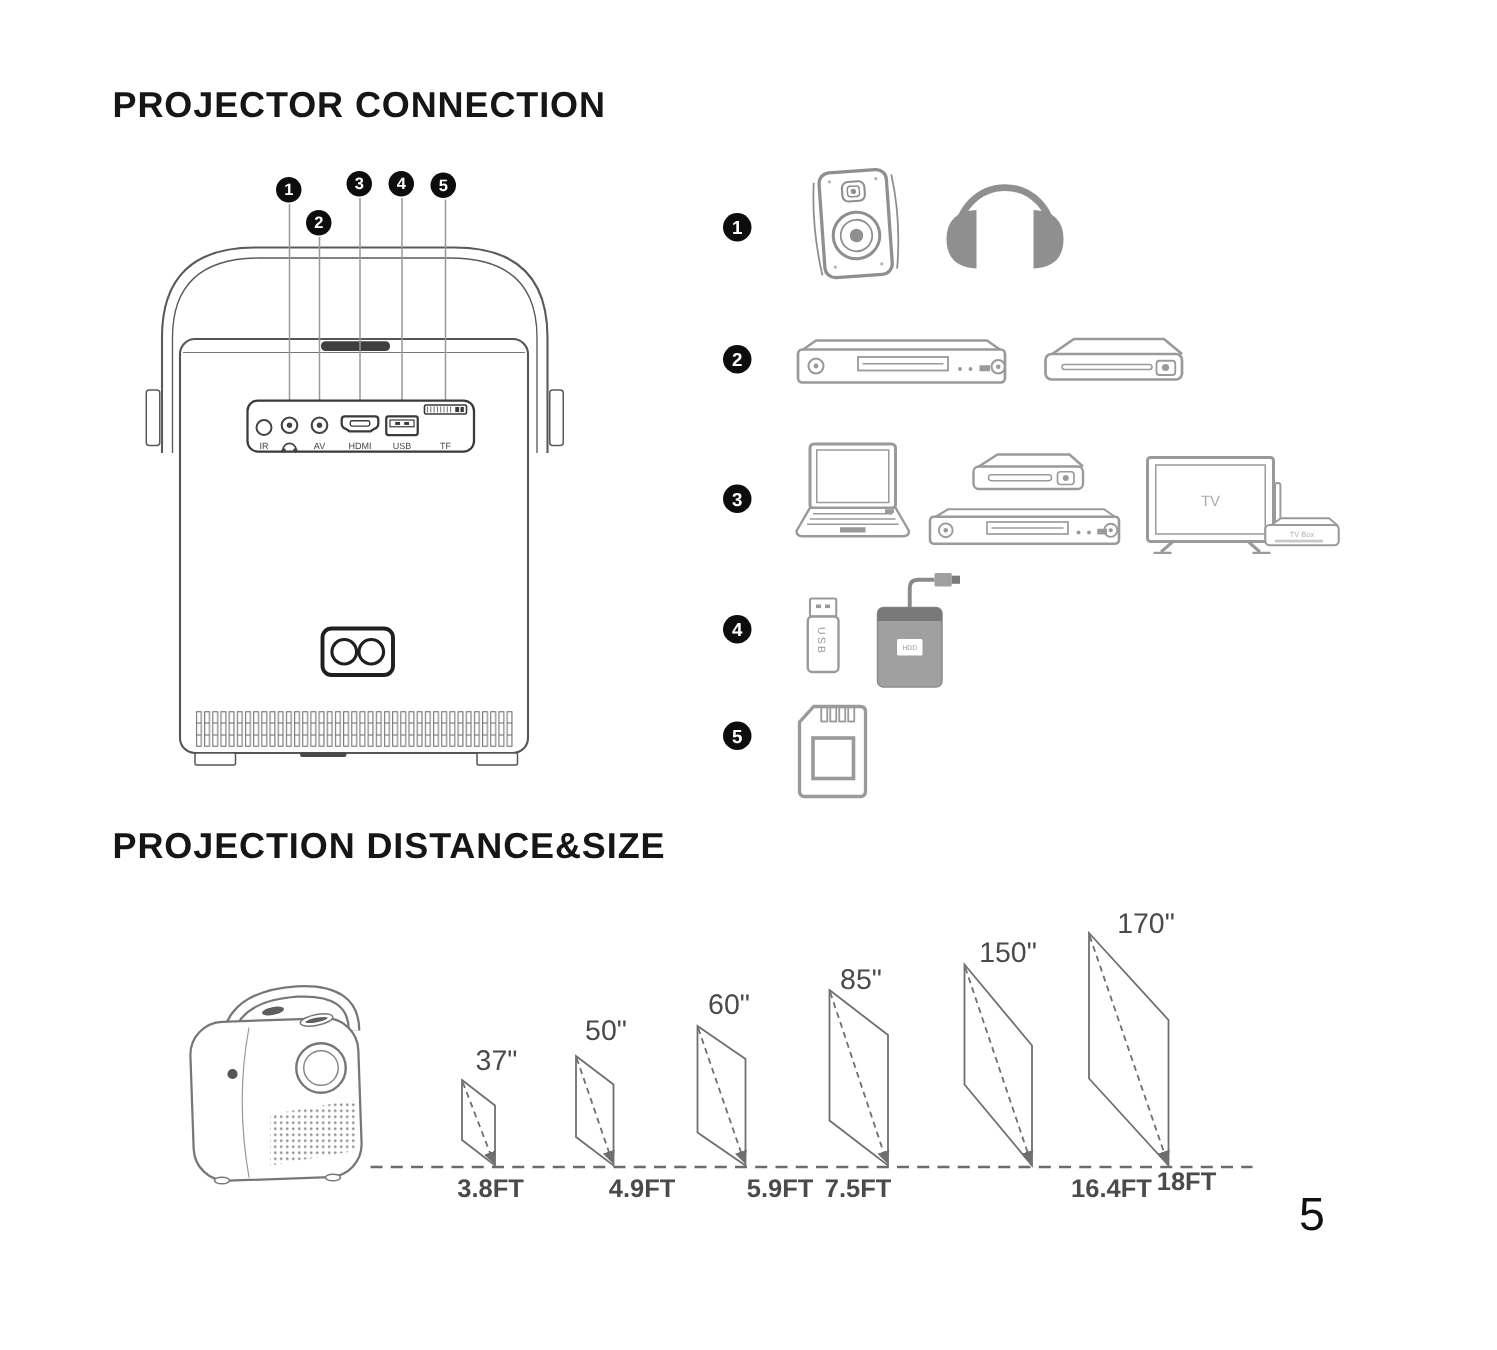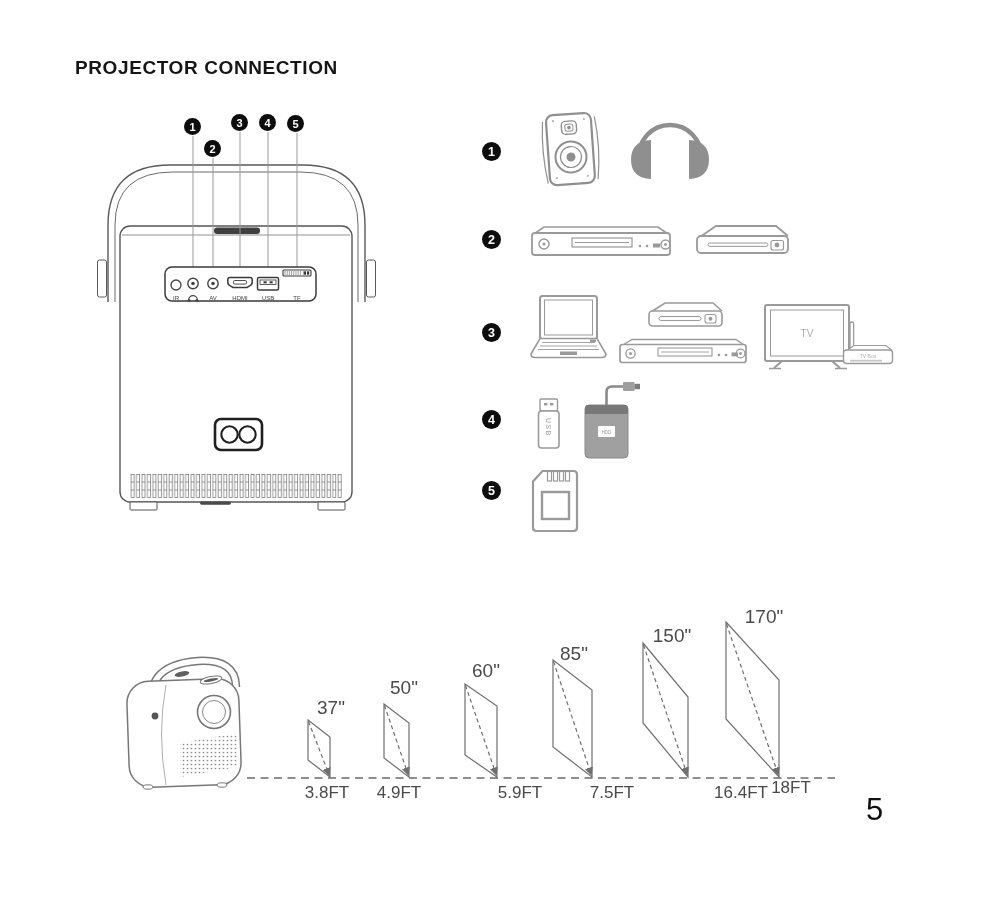--- a/index.html
+++ b/index.html
@@ -1,34 +1,35 @@
 <!DOCTYPE html>
 <html><head>
 <meta charset="utf-8">
 <style>
   html,body{margin:0;padding:0;background:#fff;}
   .page{position:relative;width:998px;height:900px;background:#ffffff;overflow:hidden;
         font-family:"Liberation Sans",sans-serif;}
-  .title{position:absolute;font-size:19px;font-weight:700;color:#161616;letter-spacing:.6px;white-space:nowrap;}
+  .title{position:absolute;font-size:24px;font-weight:700;color:#161616;letter-spacing:.6px;white-space:nowrap;}
   .callout{position:absolute;background:#0d0d0d;color:#ffffff;border-radius:50%;
            display:flex;align-items:center;justify-content:center;font-weight:700;}
   .callout.sm{width:17px;height:17px;font-size:11px;}
   .callout.lg{width:19px;height:19px;font-size:12.5px;}
   .size-label{position:absolute;color:#4a4a4a;font-size:19px;transform:translateX(-50%);white-space:nowrap;}
-  .dist-label{position:absolute;color:#4a4a4a;font-size:17px;transform:translateX(-50%);white-space:nowrap;}
+  .dist-label{position:absolute;color:#4a4a4a;font-size:17px;transform:translateX(-50%);white-space:nowrap;font-weight:bold;}
   .page-num{position:absolute;left:866px;top:792px;font-size:31px;color:#111111;}
   svg{position:absolute;}
   svg text{font-family:"Liberation Sans",sans-serif;}
 </style>
 </head>
 <body>
 
 <div class="page">
 
   <div class="title" style="left:75px;top:57px">PROJECTOR CONNECTION</div>
+  <div class="title" style="left:75px;top:551px">PROJECTION DISTANCE&amp;SIZE</div>
 
   <svg style="left:95px;top:110px" width="285" height="405" viewBox="0 0 285 405">
     <defs>
       <pattern id="vents" patternUnits="userSpaceOnUse" x="35" y="364" width="5.45" height="24">
         <rect x="1" y="0.5" width="3.2" height="23" fill="none" stroke="#6e6e6e" stroke-width="0.7"></rect>
         <line x1="1" y1="8" x2="4.2" y2="8" stroke="#6e6e6e" stroke-width="0.7"></line>
         <line x1="1" y1="16" x2="4.2" y2="16" stroke="#6e6e6e" stroke-width="0.7"></line>
       </pattern>
     </defs>
 
@@ -290,20 +291,20 @@
   </svg>
 
   <span class="size-label" style="left:331px;top:697px">37"</span>
   <span class="size-label" style="left:404px;top:677px">50"</span>
   <span class="size-label" style="left:486px;top:660px">60"</span>
   <span class="size-label" style="left:574px;top:643px">85"</span>
   <span class="size-label" style="left:672px;top:625px">150"</span>
   <span class="size-label" style="left:764px;top:606px">170"</span>
 
   <span class="dist-label" style="left:327px;top:783px">3.8FT</span>
-  <span class="dist-label" style="left:399px;top:783px">4.9FT</span>
+  <span class="dist-label" style="left:428px;top:783px">4.9FT</span>
   <span class="dist-label" style="left:520px;top:783px">5.9FT</span>
-  <span class="dist-label" style="left:612px;top:783px">7.5FT</span>
+  <span class="dist-label" style="left:572px;top:783px">7.5FT</span>
   <span class="dist-label" style="left:741px;top:783px">16.4FT</span>
   <span class="dist-label" style="left:791px;top:778px">18FT</span>
 
   <div class="page-num">5</div>
 </div>
 
 </body></html>

